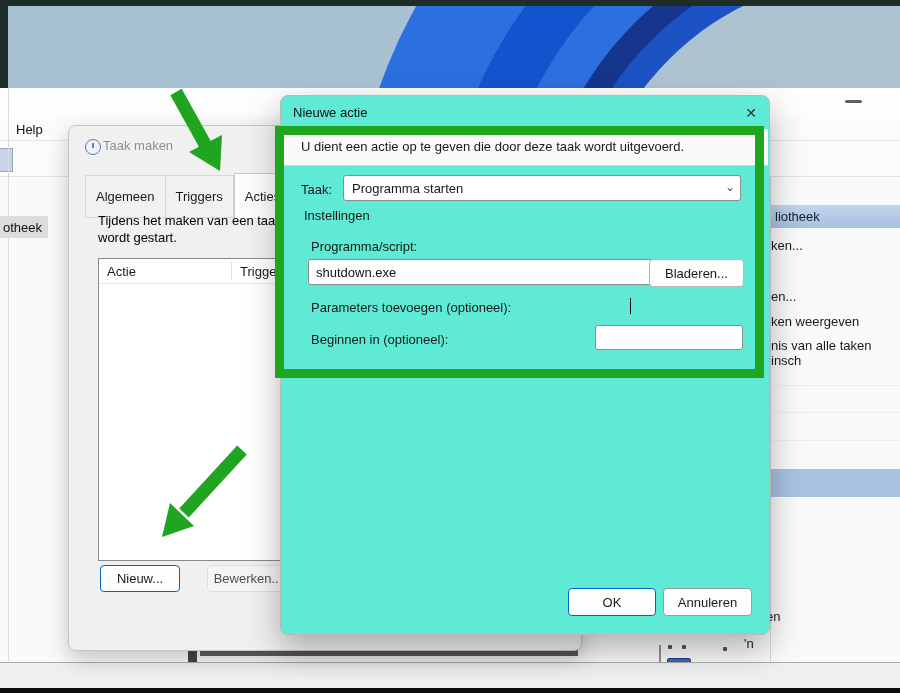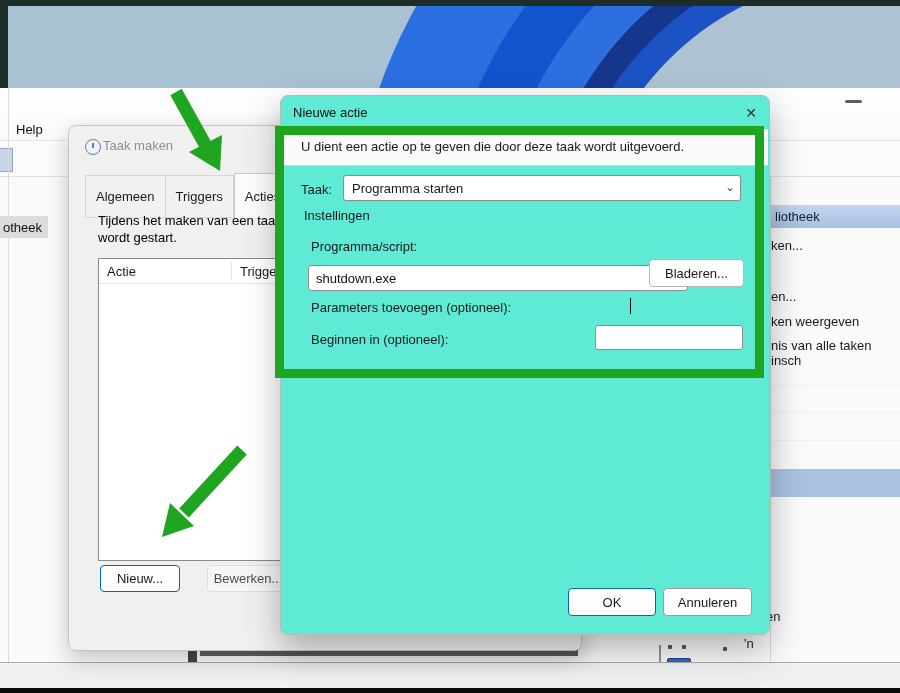--- a/index.html
+++ b/index.html
@@ -79,21 +79,21 @@
   .ad-desc-strip{left:1px;top:33px;width:486px;height:36px;background:#fafafa;border-bottom:1px solid #d6d6d6;}
   .ad-desc{left:20px;top:43px;color:#1a1a1a;}
   .ad-action-label{left:20px;top:86px;}
   .ad-select{left:62px;top:79px;width:398px;height:26px;background:#fff;border:1px solid #8c8c8c;
     border-radius:3px;display:flex;align-items:center;padding-left:8px;box-sizing:border-box;}
   .ad-chevron{left:444px;top:84px;color:#555;font-size:12px;}
   .ad-settings{left:23px;top:112px;}
   .ad-label-prog{left:30px;top:143px;}
   .input{background:#fff;border:1px solid #8c8c8c;border-radius:3px;box-sizing:border-box;
     font-family:"Liberation Sans","DejaVu Sans",sans-serif;font-size:13px;color:#111;padding:0 7px;}
-  .in-program{left:27px;top:163px;width:380px;height:26px;margin-top:6px;}
+  .in-program{left:27px;top:163px;width:380px;height:26px;}
   .btn-browse{left:368px;top:163px;width:93px;height:26px;}
   .ad-label-params{left:30px;top:204px;}
   .in-params{left:314px;top:197px;width:148px;height:25px;border:1px solid #666;
     border-bottom:2px solid #0067c0;}
   .caret{left:349px;top:202px;width:1px;height:16px;background:#000;}
   .ad-label-startin{left:30px;top:236px;}
   .in-startin{left:314px;top:229px;width:148px;height:25px;}
   .btn-ok{left:287px;top:492px;width:86px;height:26px;border:1.6px solid #0067c0;}
   .btn-cancel{left:382px;top:492px;width:87px;height:26px;border:1px solid #9b9b9b;}
 

